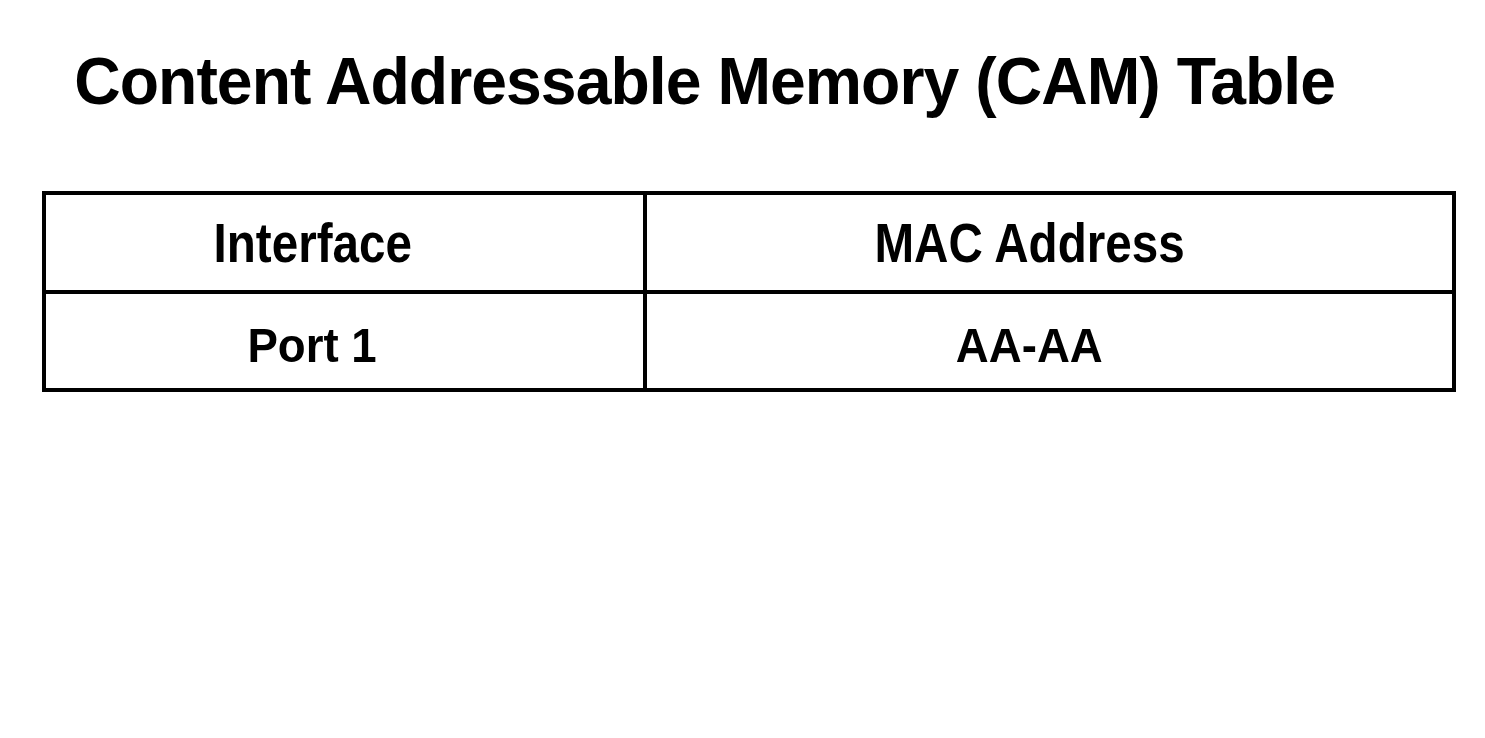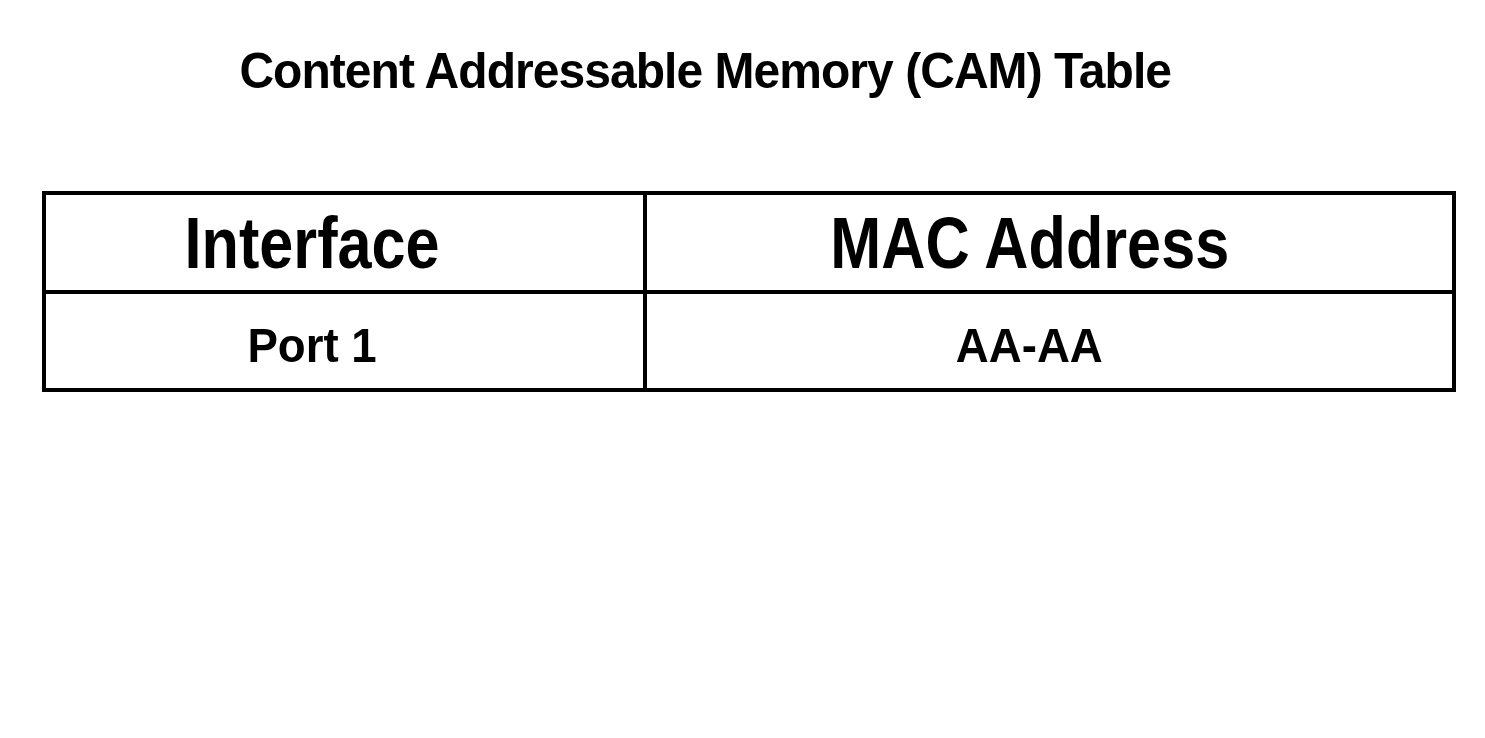--- a/index.html
+++ b/index.html
@@ -17,21 +17,21 @@
   }
 
   
   .figure-title {
     position: absolute;
     top: 42px;
     left: 0;
     width: 1410px;
     margin: 0;
     text-align: center;
-    font-size: 50px;
+    font-size: 67px;
     font-weight: bold;
     letter-spacing: -1px;
     white-space: nowrap;
   }
 
   
   .cond-title  { display: inline-block; transform: scaleX(0.96); transform-origin: 50% 50%; white-space: nowrap; }
   .cond-header { display: inline-block; transform: scaleX(0.85); transform-origin: 50% 50%; white-space: nowrap; }
   .cond-cell   { display: inline-block; transform: scaleX(0.95); transform-origin: 50% 50%; white-space: nowrap; }
 
@@ -54,21 +54,21 @@
     vertical-align: middle;
     padding: 0;
     overflow: hidden;
   }
 
   
   table.cam th.c-interface, table.cam td.c-interface { padding-right: 64px; }
   table.cam th.c-mac,       table.cam td.c-mac       { padding-right: 40px; }
 
   table.cam th {
-    font-size: 72px;
+    font-size: 56px;
     font-weight: bold;
   }
   table.cam td {
     font-size: 48px;
     font-weight: bold;
     padding-top: 8px;
   }
 
   table.cam thead tr        { height: 99px;  }
   table.cam tbody tr.r0     { height: 98px;  }

